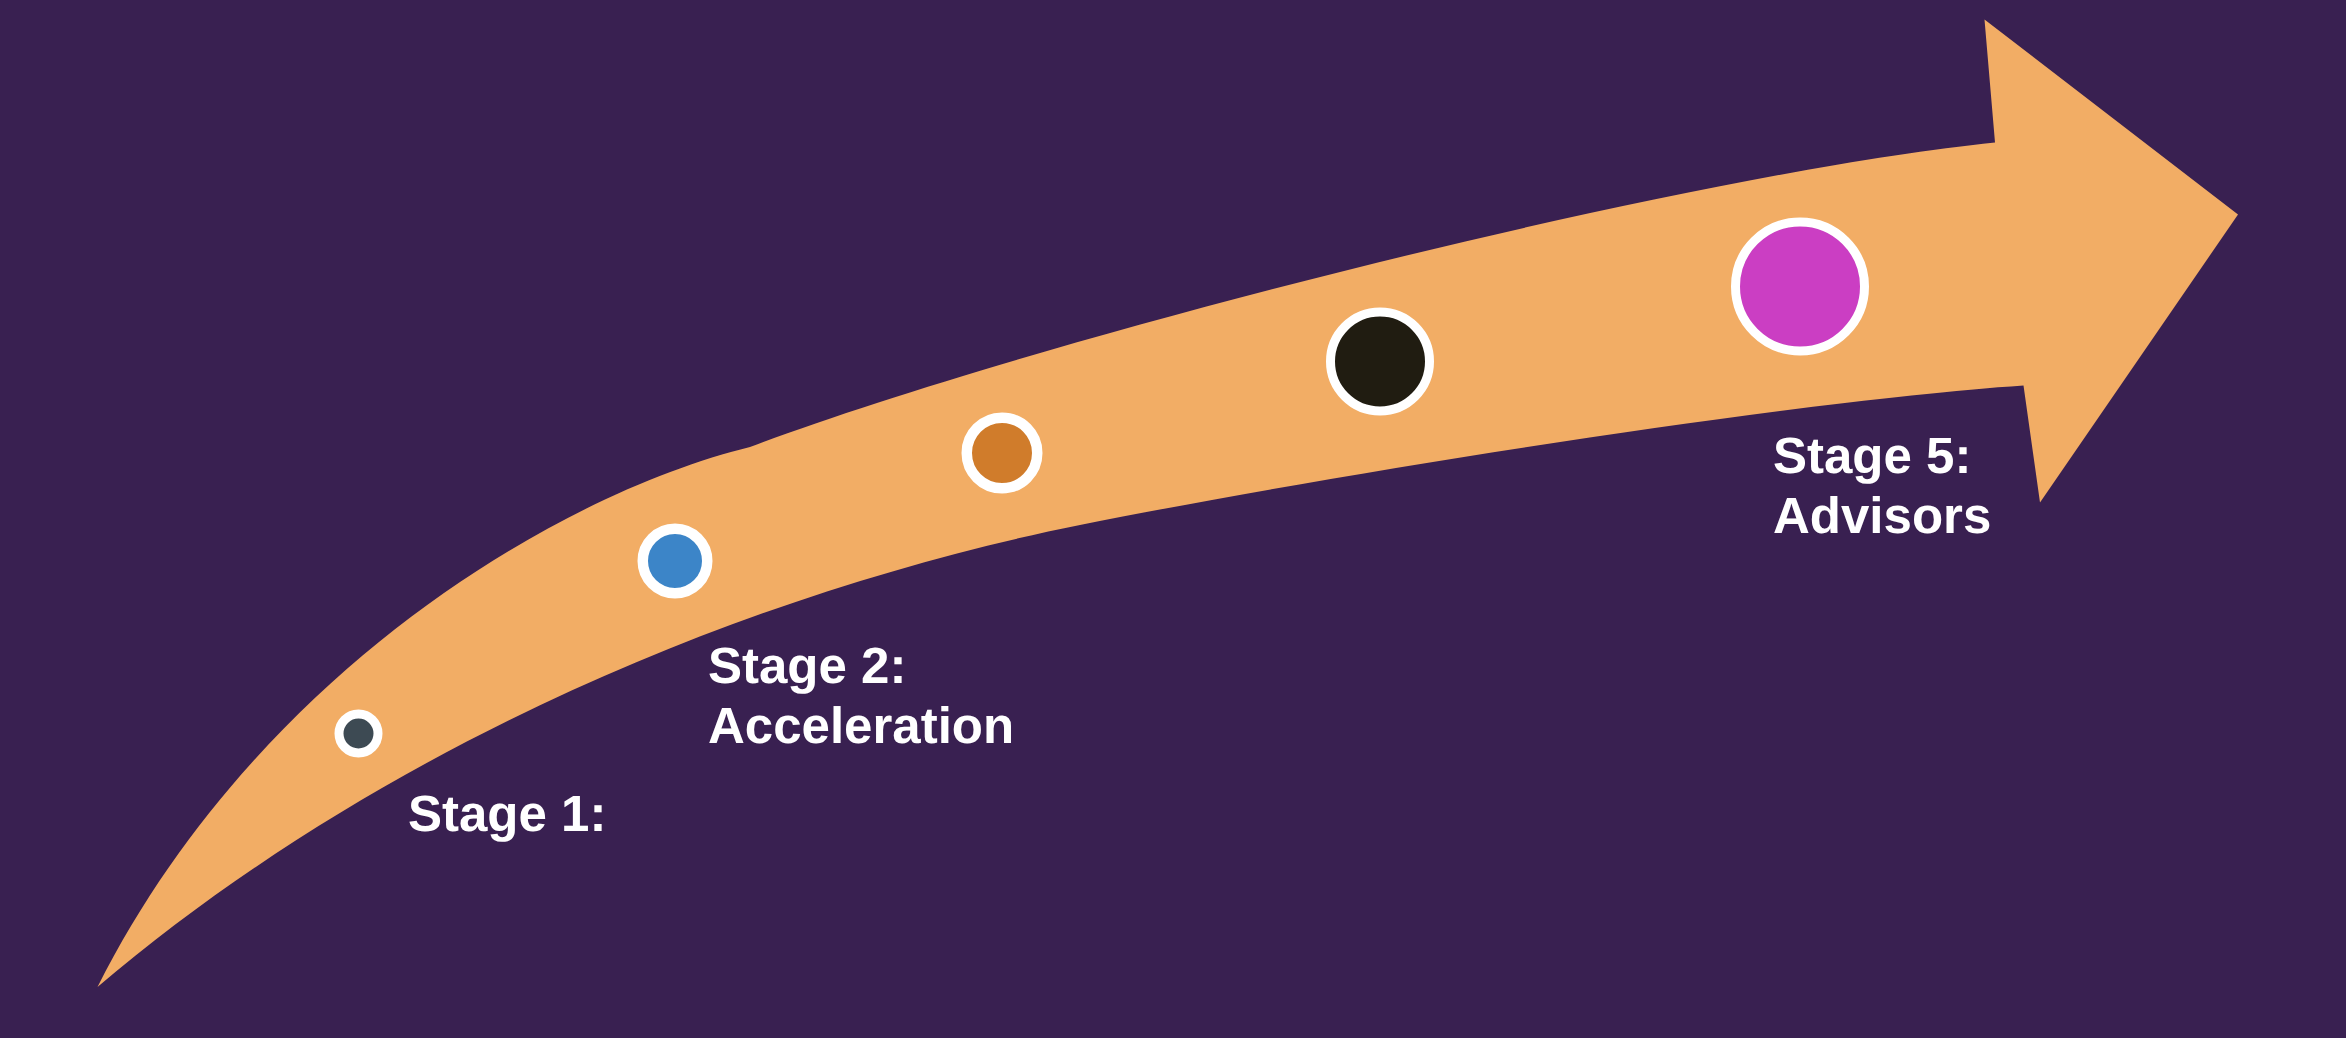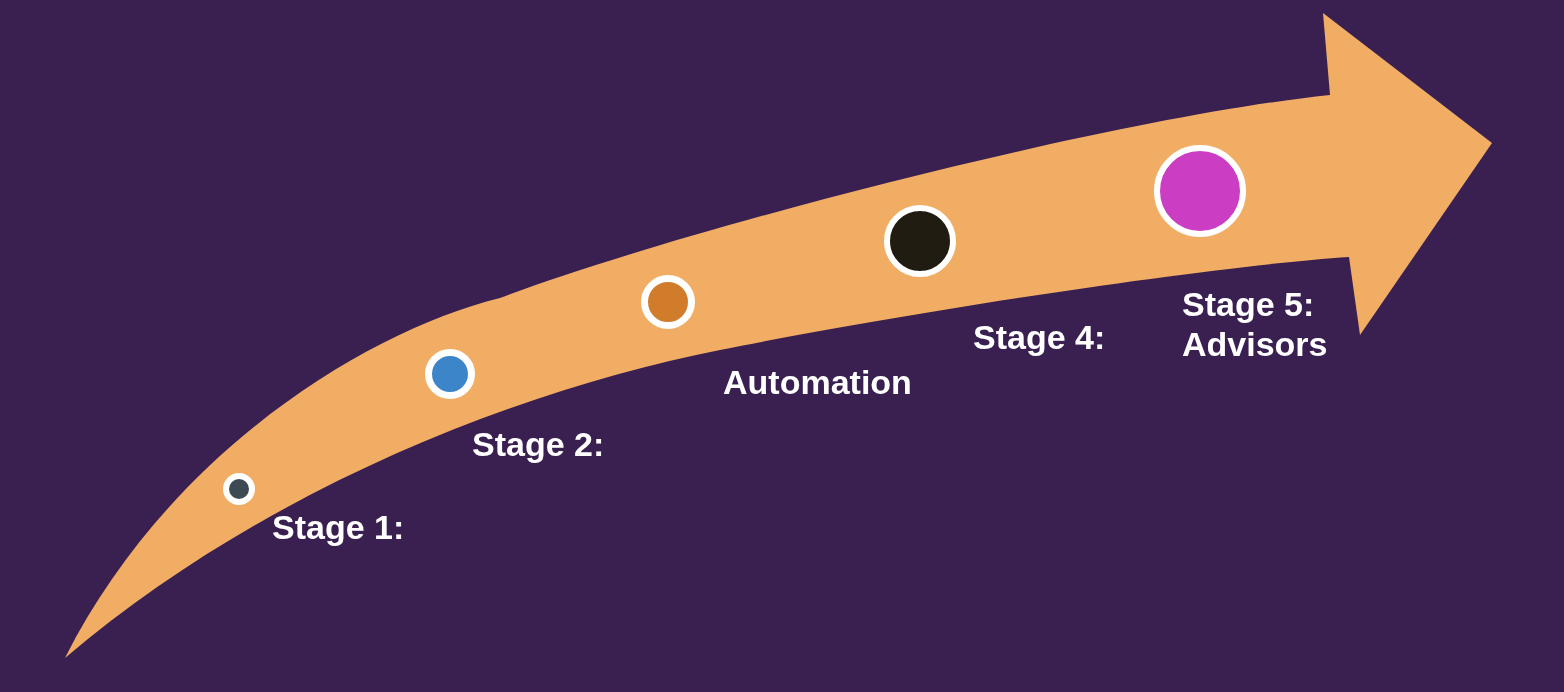--- a/index.html
+++ b/index.html
@@ -53,34 +53,33 @@
 
     <circle class="marker" cx="450" cy="374" r="21.5" stroke-width="7" fill="#3C85C8"></circle>
 
     <circle class="marker" cx="668" cy="302" r="23.5" stroke-width="7" fill="#D07C2B"></circle>
 
     <circle class="marker" cx="920" cy="241" r="33" stroke-width="6" fill="#201C11"></circle>
 
     <circle class="marker" cx="1200" cy="191" r="43" stroke-width="6" fill="#CB3EC3"></circle>
   </svg>
 
-  <div class="stage-label" style="left:272px; top:507px">
+  <div class="stage-label" style="left:272px; top:523px">
     <div>Stage 1:</div>
   </div>
 
   <div class="stage-label" style="left:472px; top:424px">
     <div>Stage 2:</div>
+    <div>Acceleration</div>
   </div>
 
   <div class="stage-label" style="left:723px; top:362px">
-    <div>Automation</div>
   </div>
 
   <div class="stage-label" style="left:973px; top:317px">
-    <div>Stage 4:</div>
   </div>
 
   <div class="stage-label" style="left:1182px; top:284px">
     <div>Stage 5:</div>
     <div>Advisors</div>
   </div>
 
 </div>
 
 </body></html>

